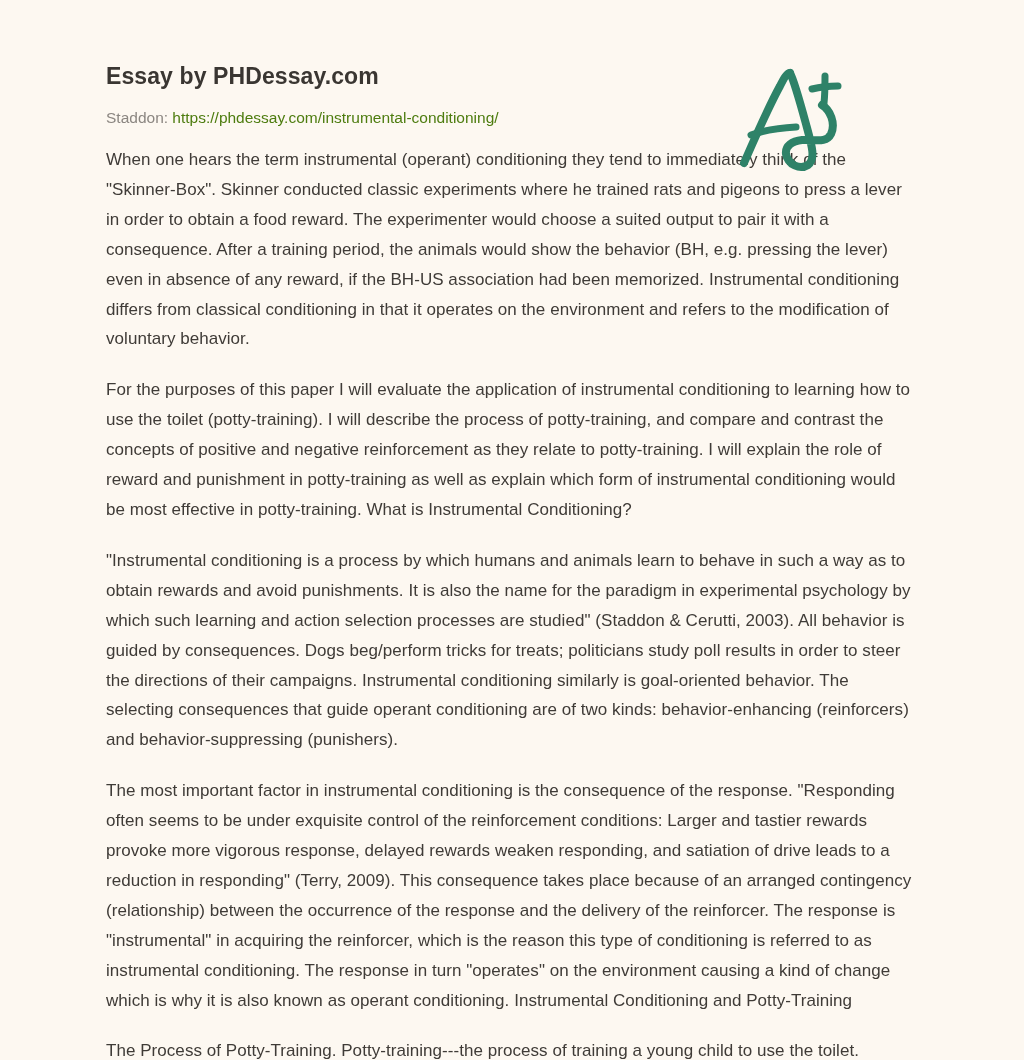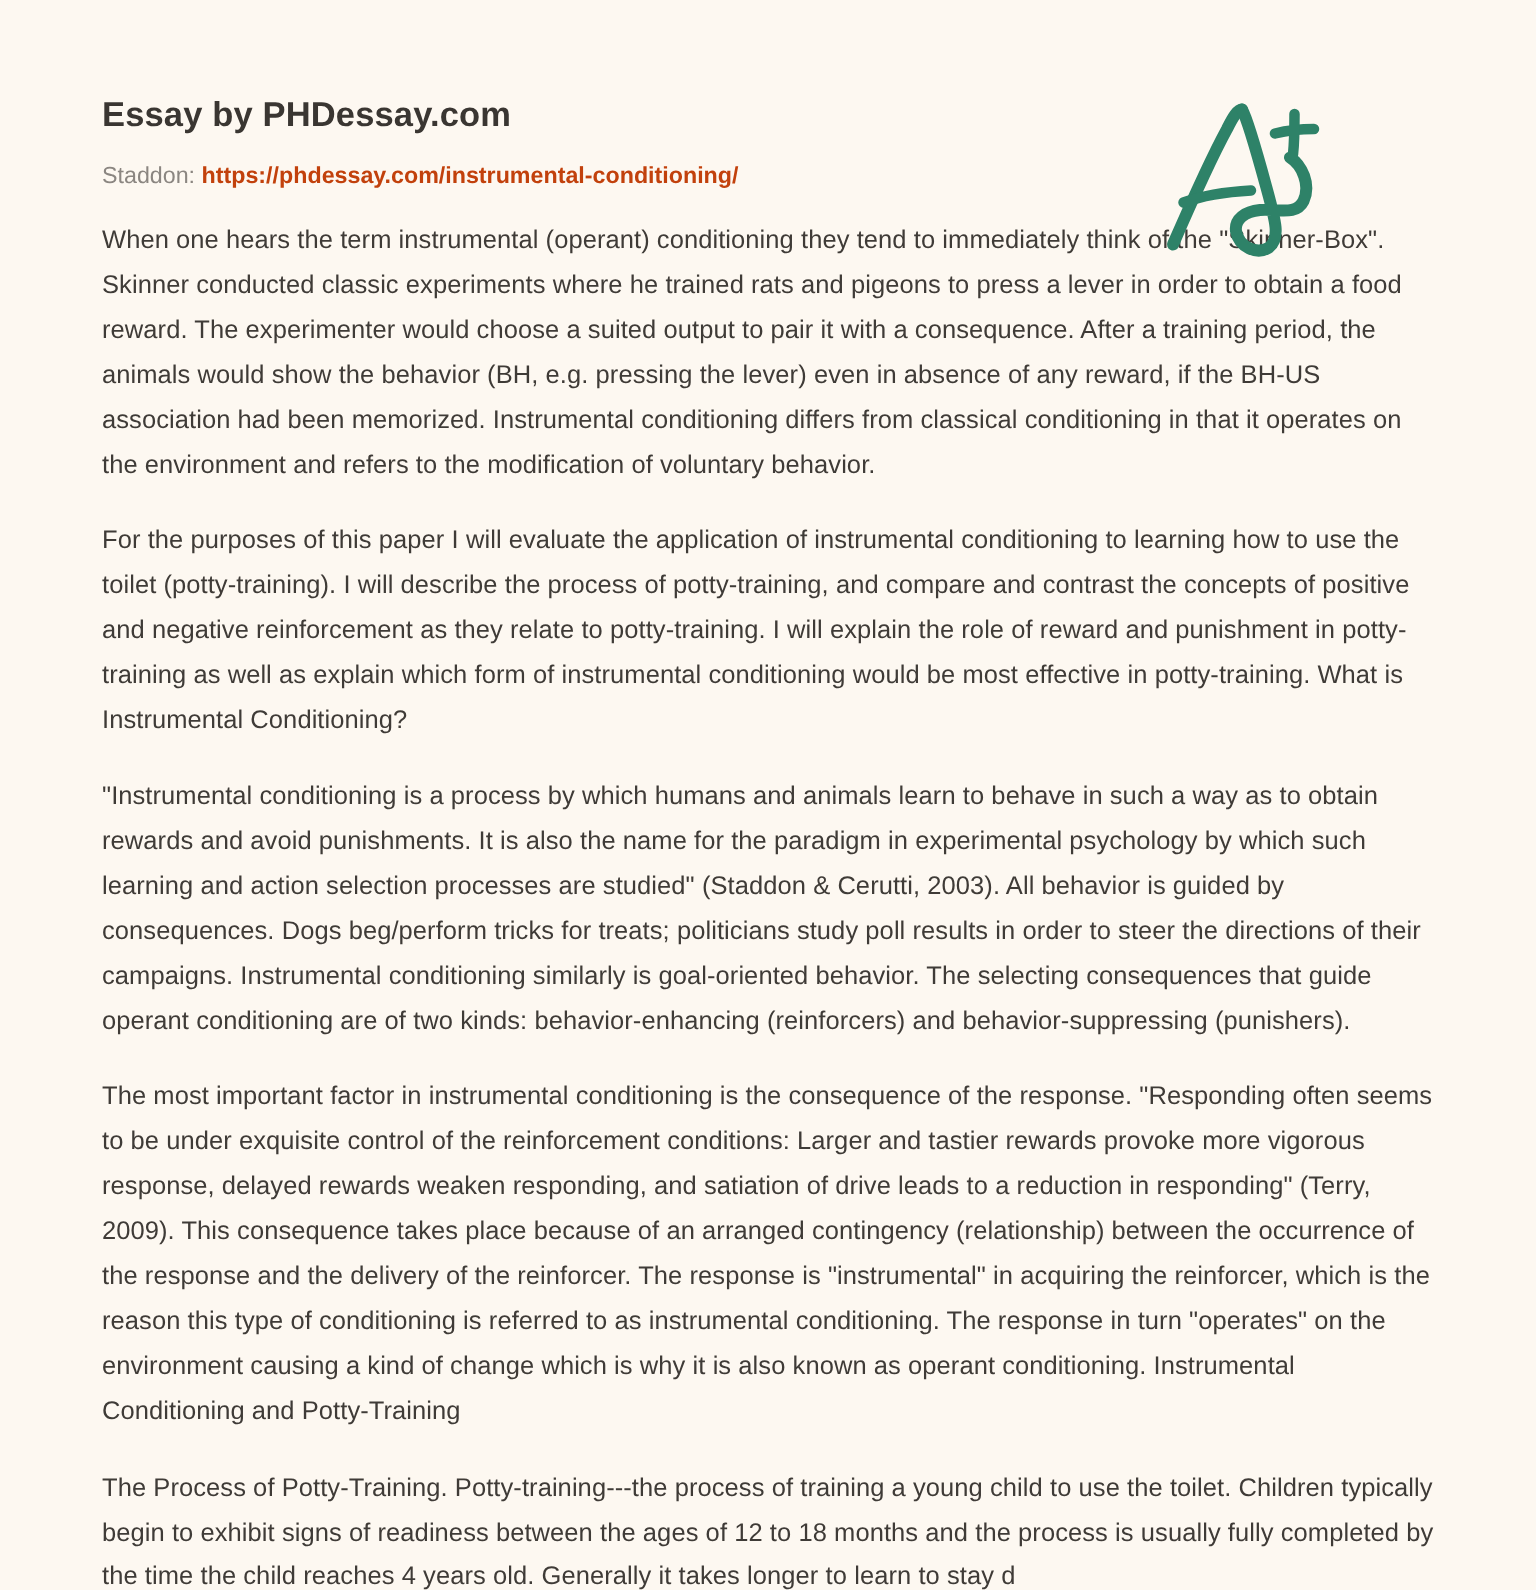--- a/index.html
+++ b/index.html
@@ -15,21 +15,21 @@
     color: #3c3835;
     overflow: hidden;
     position: relative;
   }
 
   .page {
     position: relative;
     width: 1024px;
     height: 856px;
     box-sizing: border-box;
-    padding: 0 68px;
+    padding: 0 106px;
   }
 
   
   .header {
     position: relative;
     padding-top: 62px;
     height: 118px;
     box-sizing: border-box;
   }
   .brand-line {
@@ -44,23 +44,22 @@
     margin: 17px 0 0 0;
     font-size: 15.5px;
     color: #8b8681;
     line-height: 1.3;
     white-space: nowrap;
   }
   .source-label {
     color: #8b8681;
   }
   .source-url {
-    color: #c2410c;
+    color: #4d7c0f;
     text-decoration: none;
-    font-weight: bold;
   }
 
   
   .logo {
     position: absolute;
     top: 62px;
     right: 68px;
     width: 120px;
     height: 110px;
     pointer-events: none;

